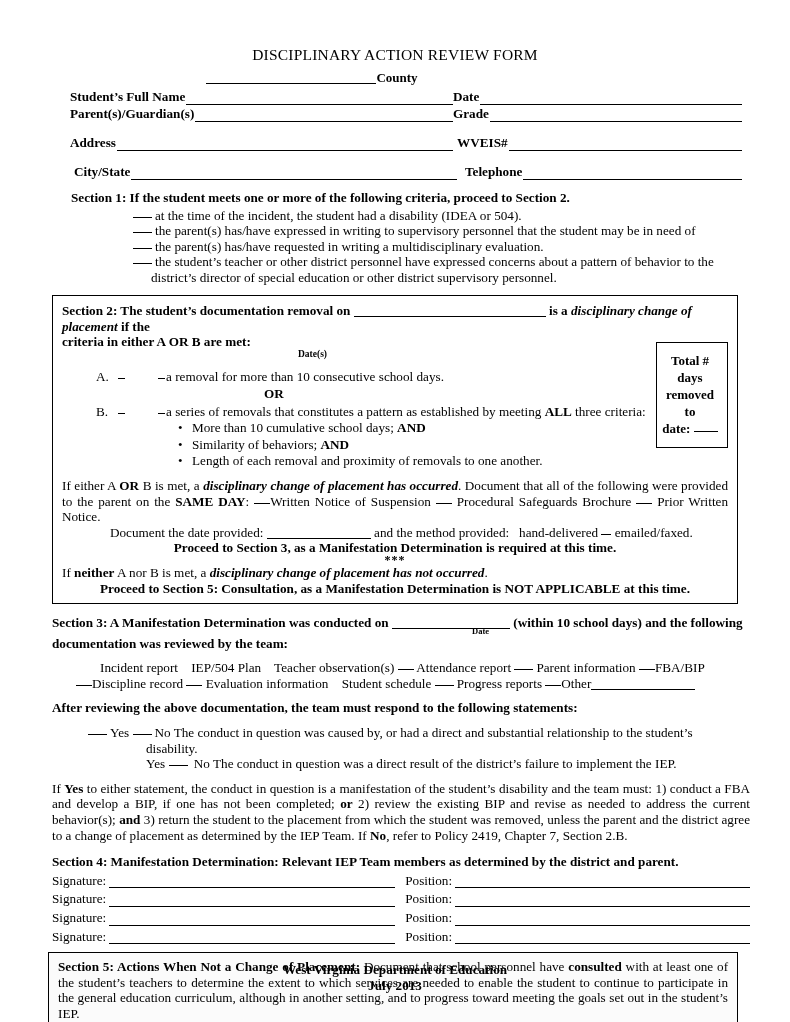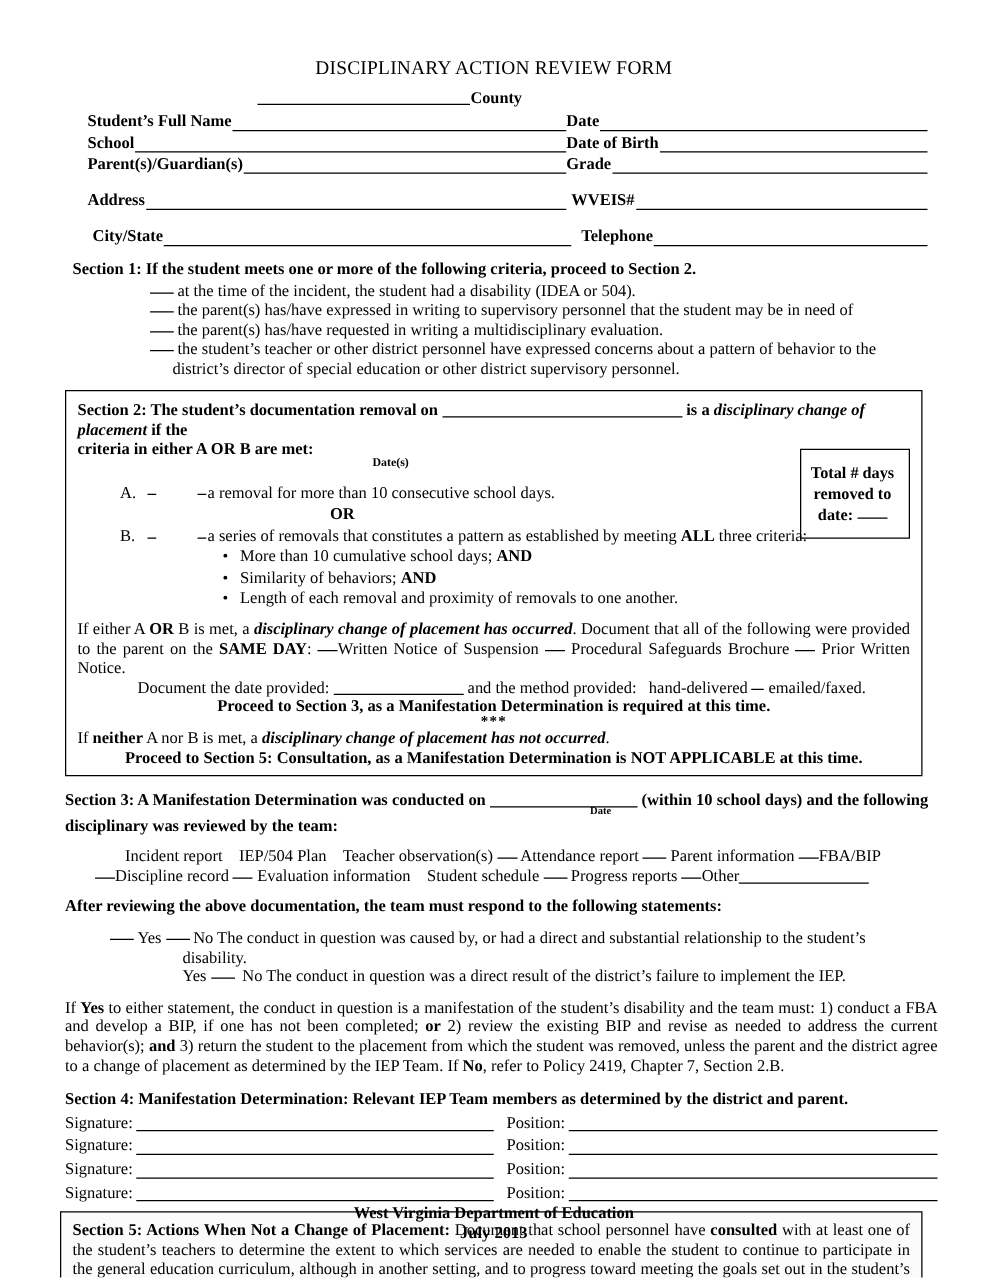--- a/index.html
+++ b/index.html
@@ -71,20 +71,21 @@
   .indent2 { padding-left: 8px; }
 
   
   .sec-head { font-weight: bold; }
 
   
   .section1 {
     padding: 9px 40px 0 58px;
     font-size: 13.2px;
     line-height: 15.5px;
+    margin-left: 13px;
   }
   .s1-title { font-weight: bold; font-size: 13.2px; }
   .s1-list { margin: 2px 0 0 0; padding-left: 62px; }
   .s1-item { margin-bottom: 0px; text-indent: 0; }
   .s1-item.just { text-align: justify; }
   .s1-cont { padding-left: 18px; }
   .ul-s { display:inline-block; width:19px; border-bottom:1.3px solid #000; vertical-align:2px; margin-right:3px;}
 
   
   .section2 {
@@ -115,21 +116,21 @@
     content: "\2022";
     position: absolute;
     left: -14px;
     font-size: 13px;
   }
 
   .days-box {
     position: absolute;
     right: 9px;
     top: 46px;
-    width: 88px;
+    width: 72px;
     border: 1.5px solid #000;
     text-align: center;
     font-weight: bold;
     font-size: 13px;
     line-height: 17px;
     padding: 9px 8px 10px 4px;
     box-sizing: border-box;
   }
   .days-box .u { display:inline-block; width:24px; border-bottom:1.4px solid #000; vertical-align:1px;}
 
@@ -212,30 +213,20 @@
       <div class="hdr-cell hdr-left">
         <span class="hdr-lbl">Student’s Full Name</span>
         <span class="hdr-line"></span>
       </div>
       <div class="hdr-cell hdr-right">
         <span class="hdr-lbl">Date</span>
         <span class="hdr-line"></span>
       </div>
     </div>
 
-    <div class="hdr-row">
-      <div class="hdr-cell hdr-left">
-        <span class="hdr-lbl">School</span>
-        <span class="hdr-line"></span>
-      </div>
-      <div class="hdr-cell hdr-right">
-        <span class="hdr-lbl">Date of Birth</span>
-        <span class="hdr-line"></span>
-      </div>
-    </div>
 
     <div class="hdr-row">
       <div class="hdr-cell hdr-left">
         <span class="hdr-lbl">Parent(s)/Guardian(s)</span>
         <span class="hdr-line"></span>
       </div>
       <div class="hdr-cell hdr-right">
         <span class="hdr-lbl">Grade</span>
         <span class="hdr-line"></span>
       </div>
@@ -366,21 +357,21 @@
 
     <div class="s2-centered">Proceed to Section 5: Consultation, as a Manifestation Determination is NOT APPLICABLE at this time.</div>
   </div>
 
   <div class="section3">
     <div class="s3-head">
       <span>Section 3: A Manifestation Determination was conducted on</span>
       <span class="s3-u"></span>
       <span>(within 10 school days) and the following</span>
       <span class="s3-datelabel">Date</span>
-      <span>disciplinary was reviewed by the team:</span>
+      <span>documentation was reviewed by the team:</span>
     </div>
 
     <div class="s3-docs">
       <div>
         <span>Incident report</span>&nbsp;&nbsp;&nbsp;
         <span>IEP/504 Plan</span>&nbsp;&nbsp;&nbsp;
         <span>Teacher observation(s)</span>
         <span class="u-sm"></span>
         <span>Attendance report</span>
         <span class="ul-s"></span><span>Parent information</span>

